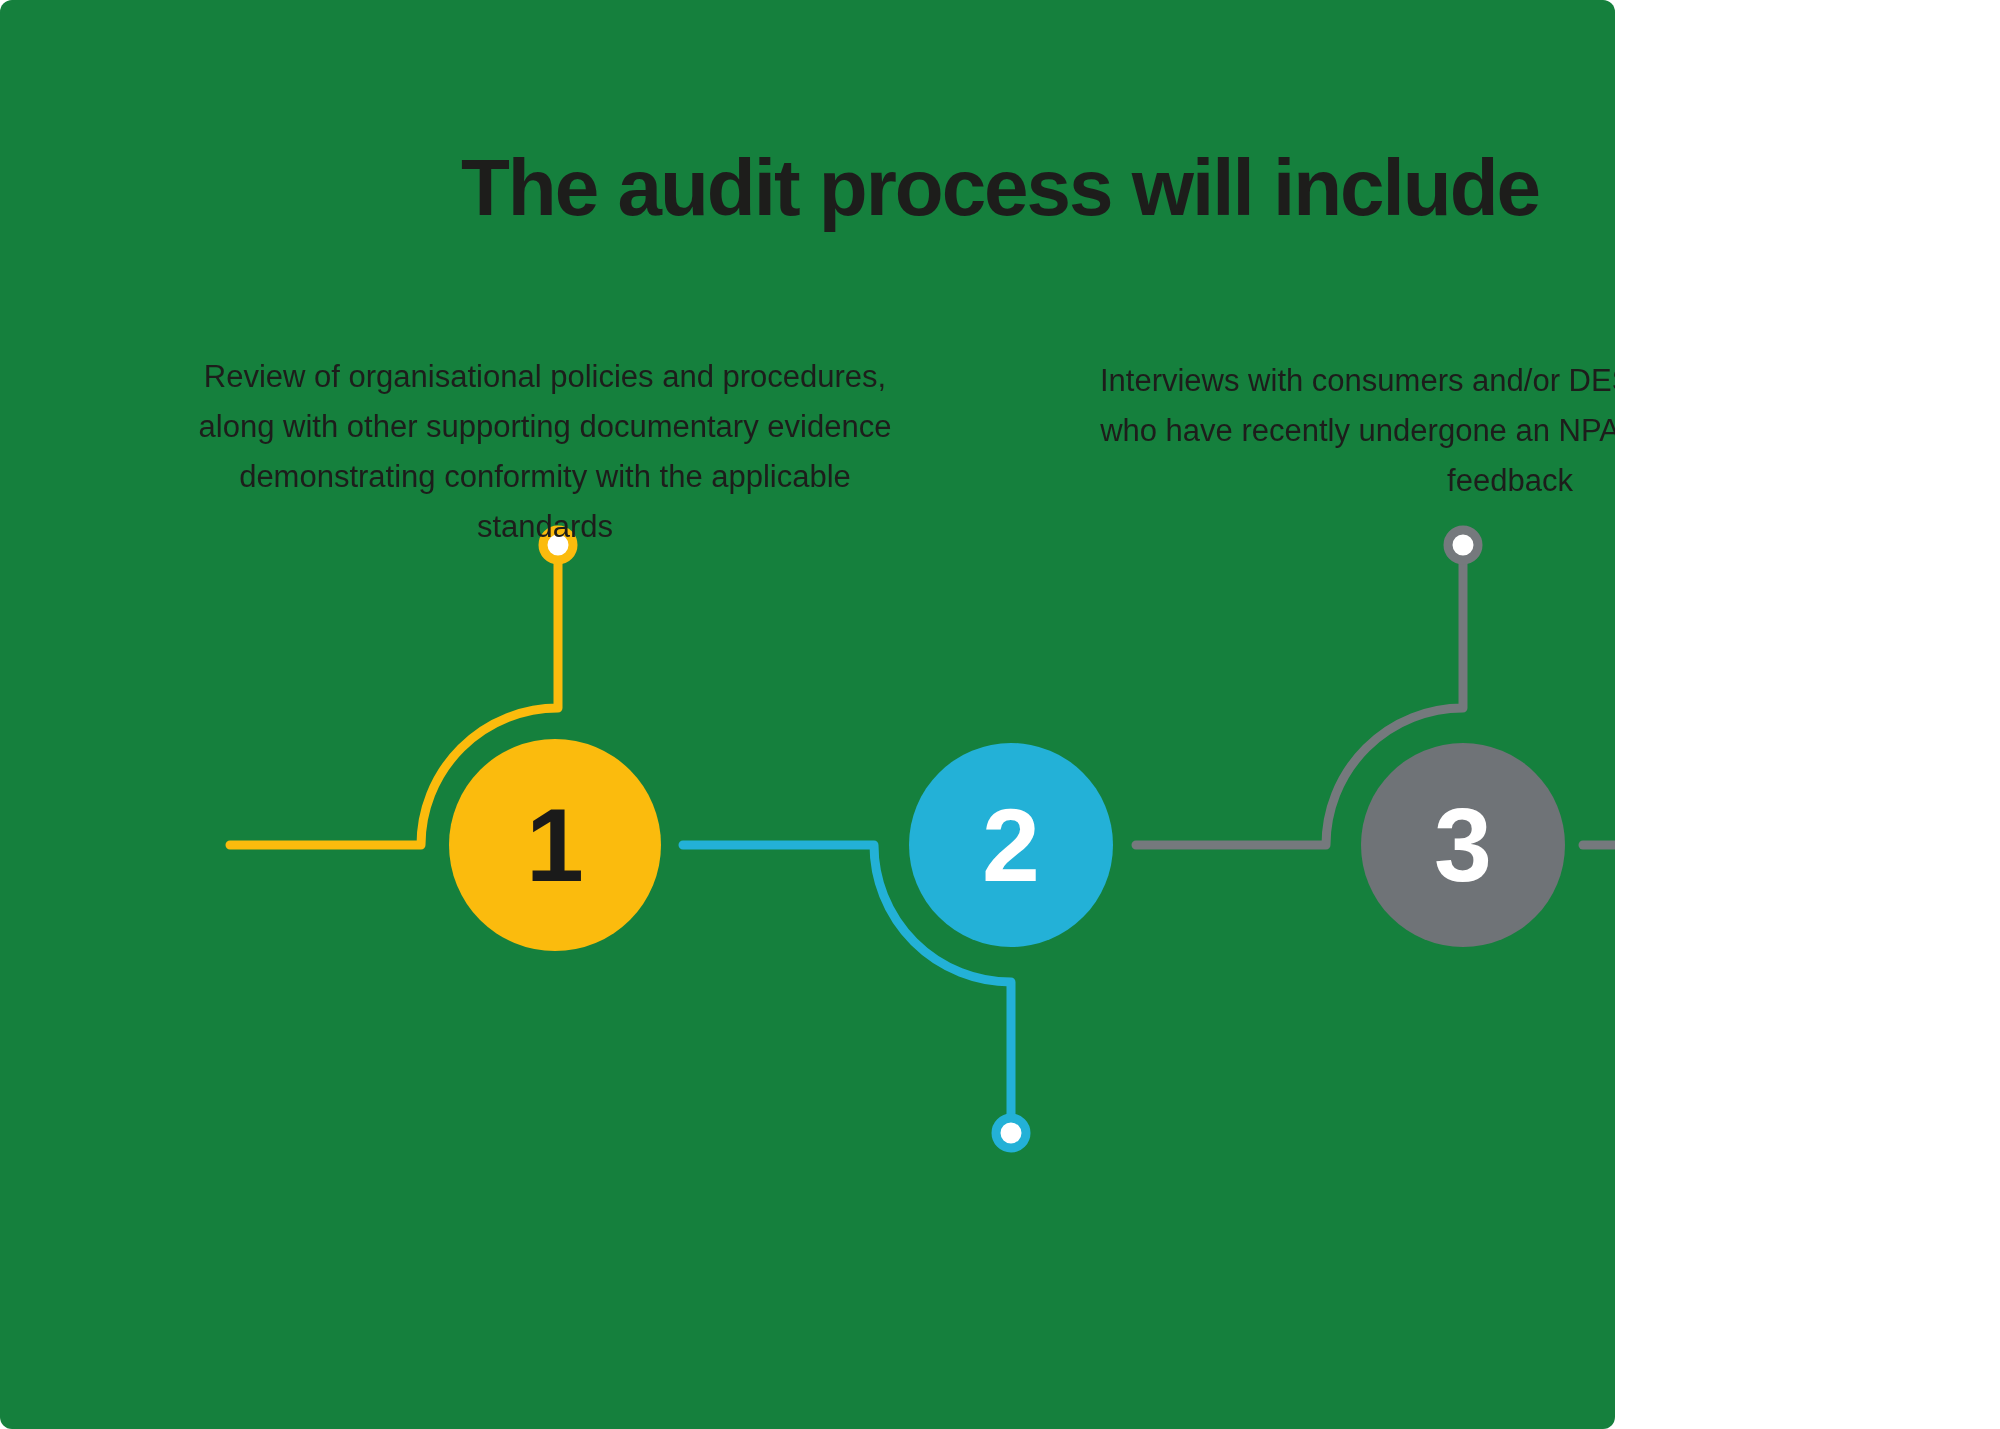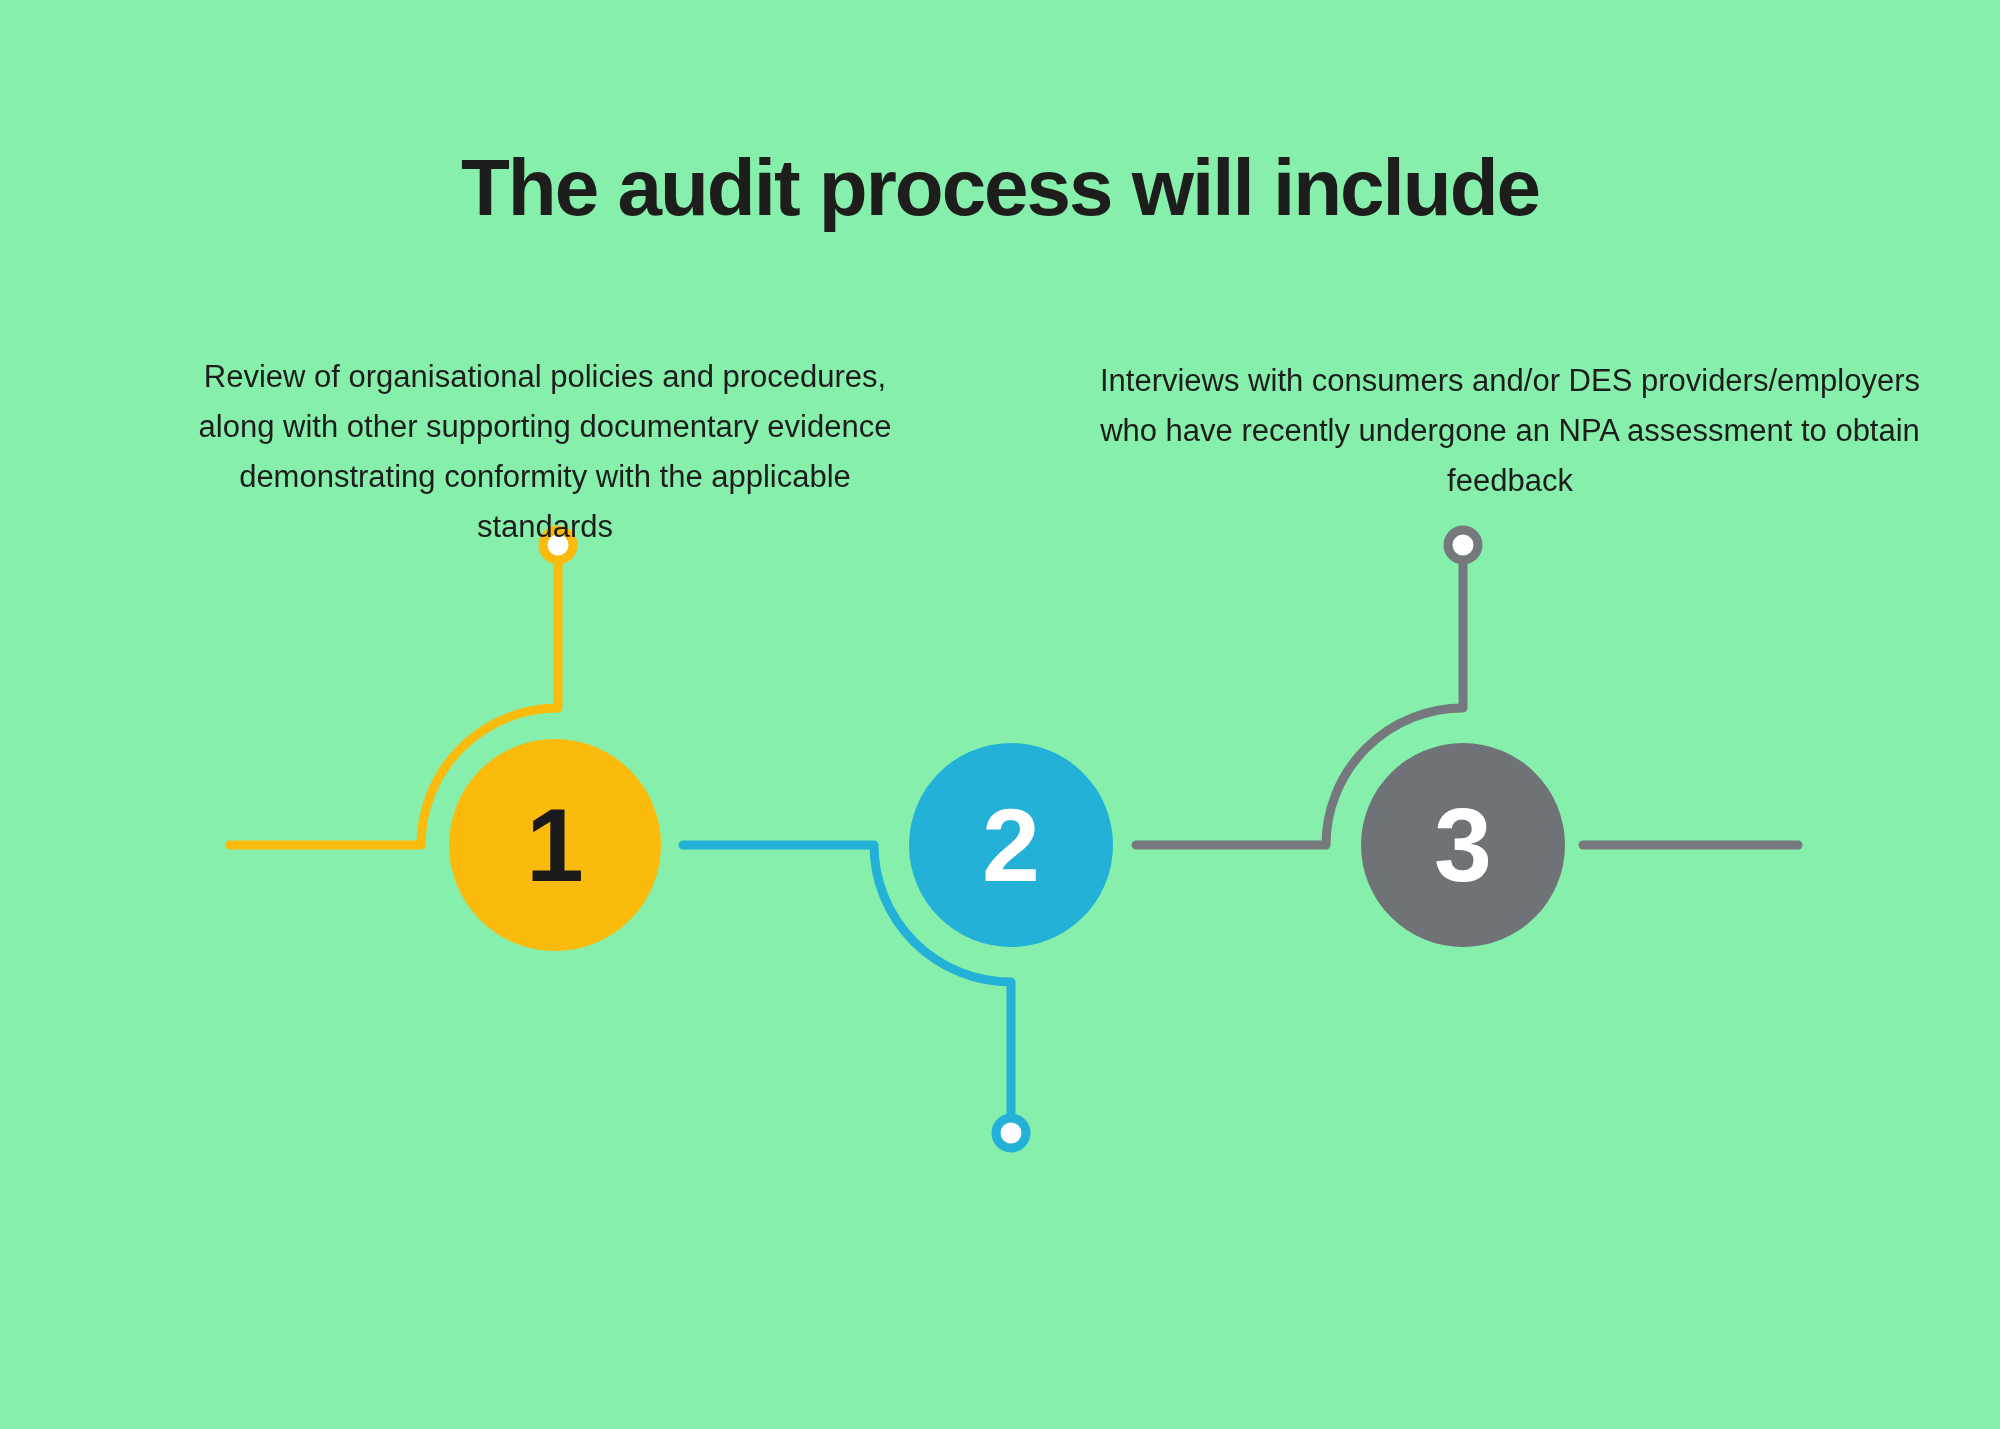--- a/index.html
+++ b/index.html
@@ -2,25 +2,26 @@
 <html><head>
 <meta charset="utf-8">
 <style>
   html, body {
     margin: 0;
     padding: 0;
     background: #ffffff;
   }
   #canvas {
     position: relative;
-    width: 2000px;
+    width: 1615px;
     height: 1429px;
-    background: #86efac;
+    background: #15803d;
     font-family: "Liberation Sans", sans-serif;
     overflow: hidden;
+    border-radius: 12px;
   }
   .page-title {
     position: absolute;
     left: 0;
     top: 88px;
     width: 2000px;
     text-align: center;
     font-size: 80px;
     font-weight: bold;
     letter-spacing: -2px;

